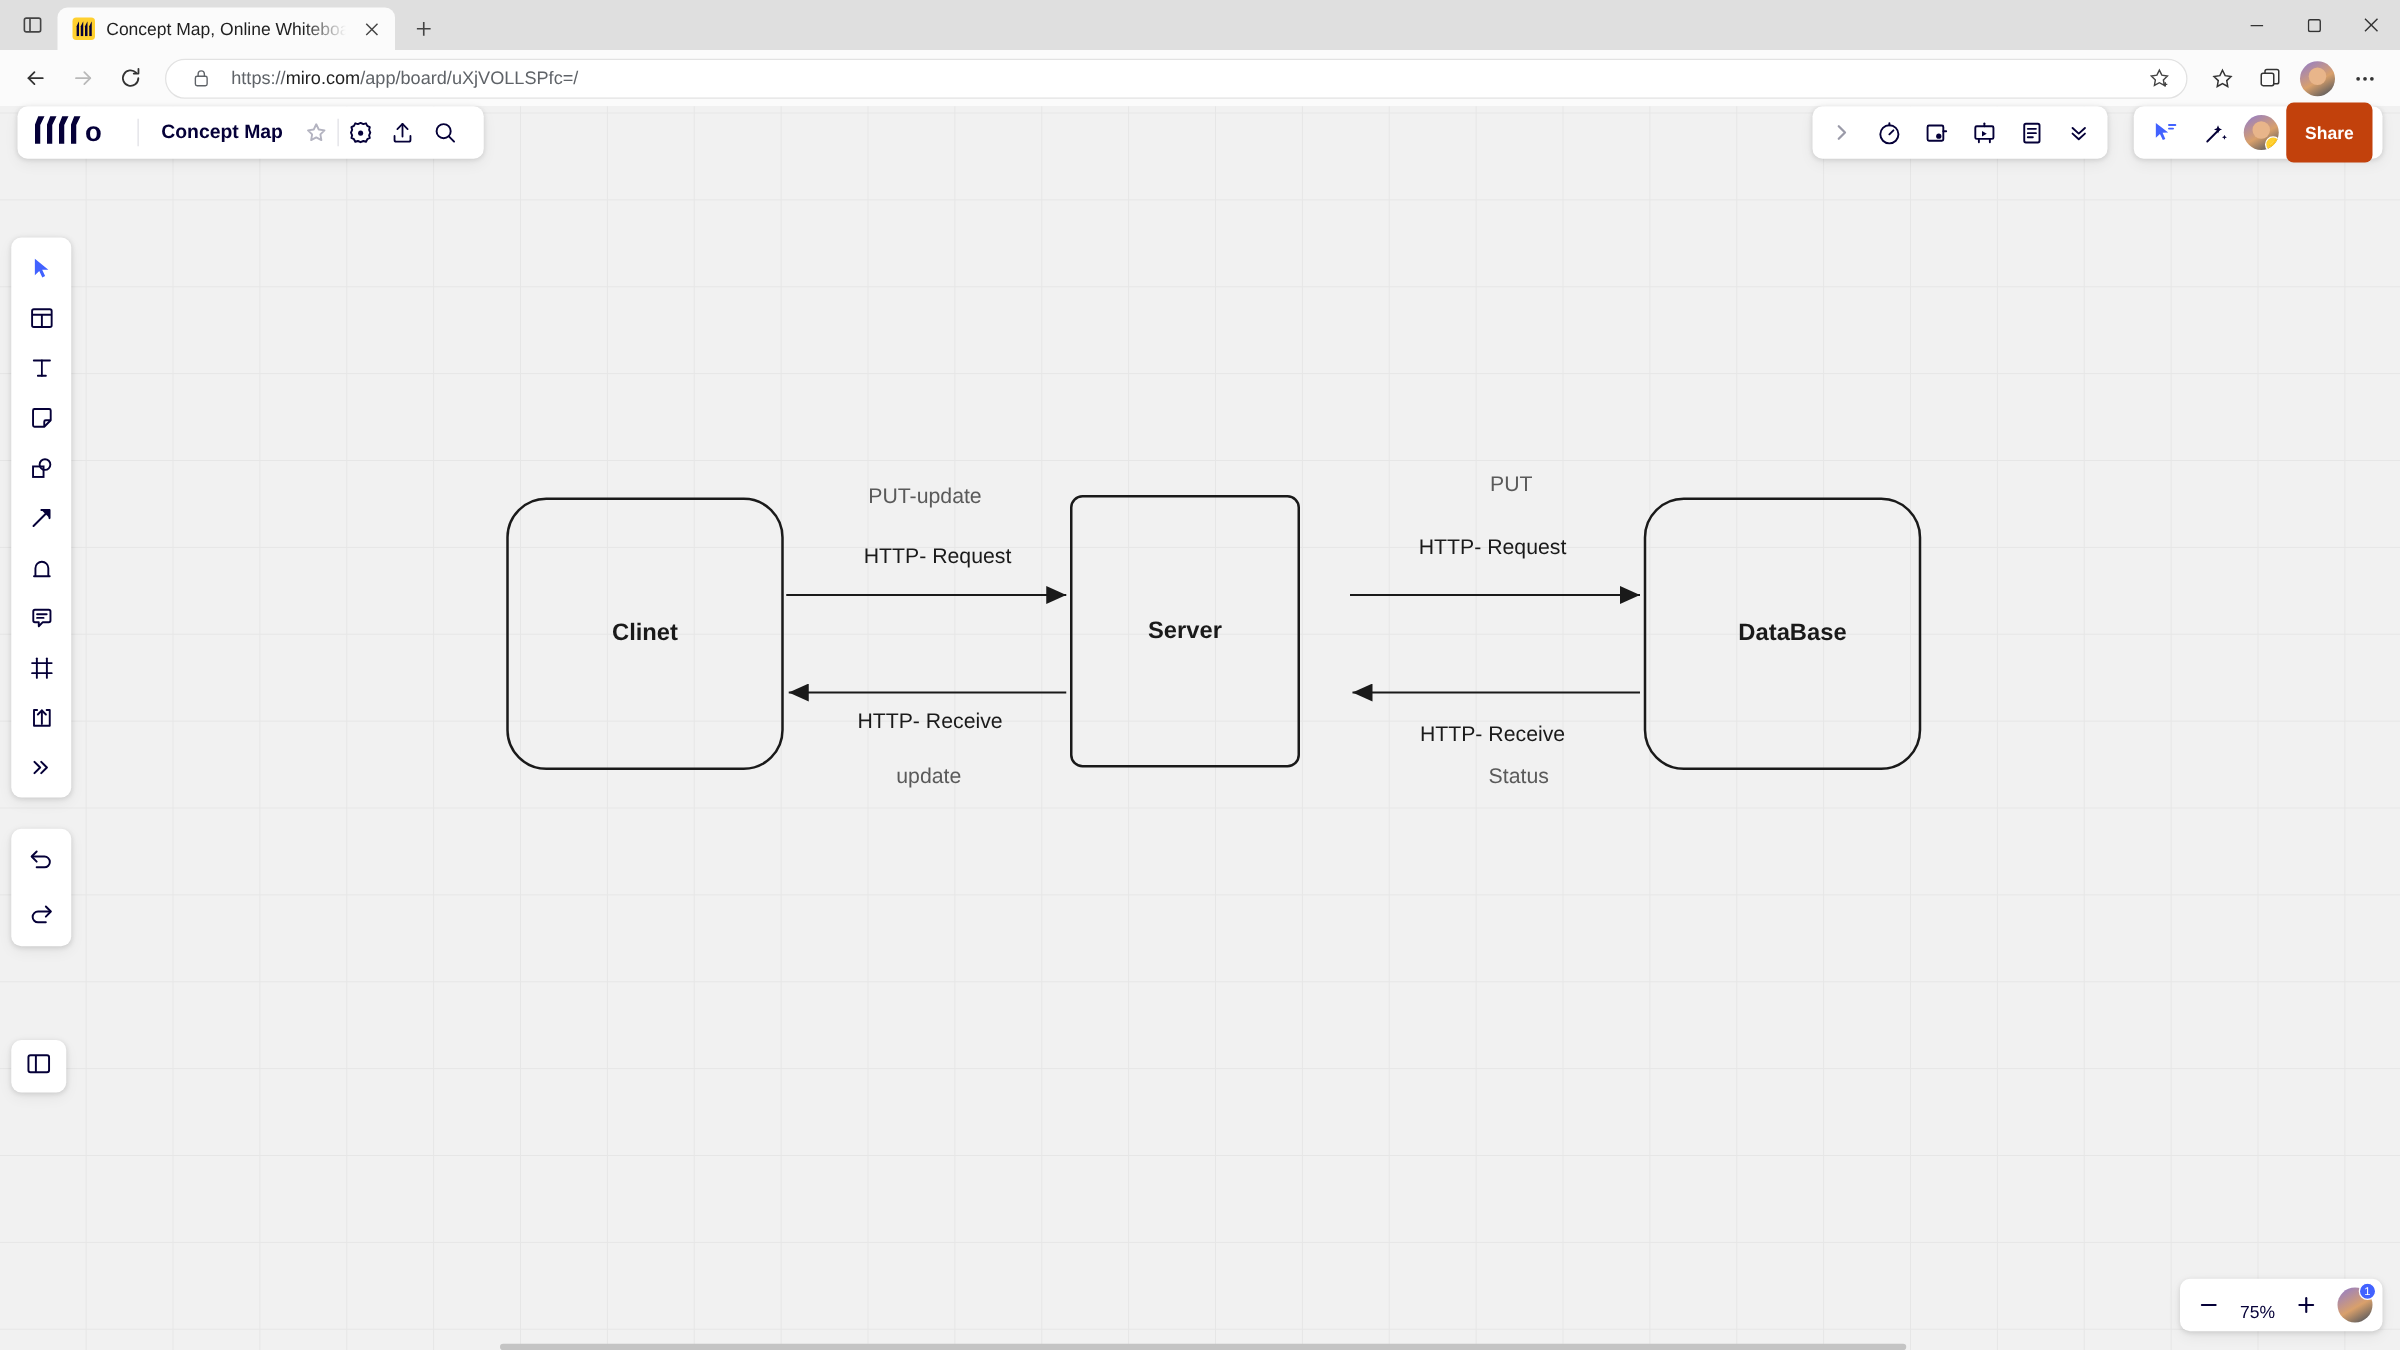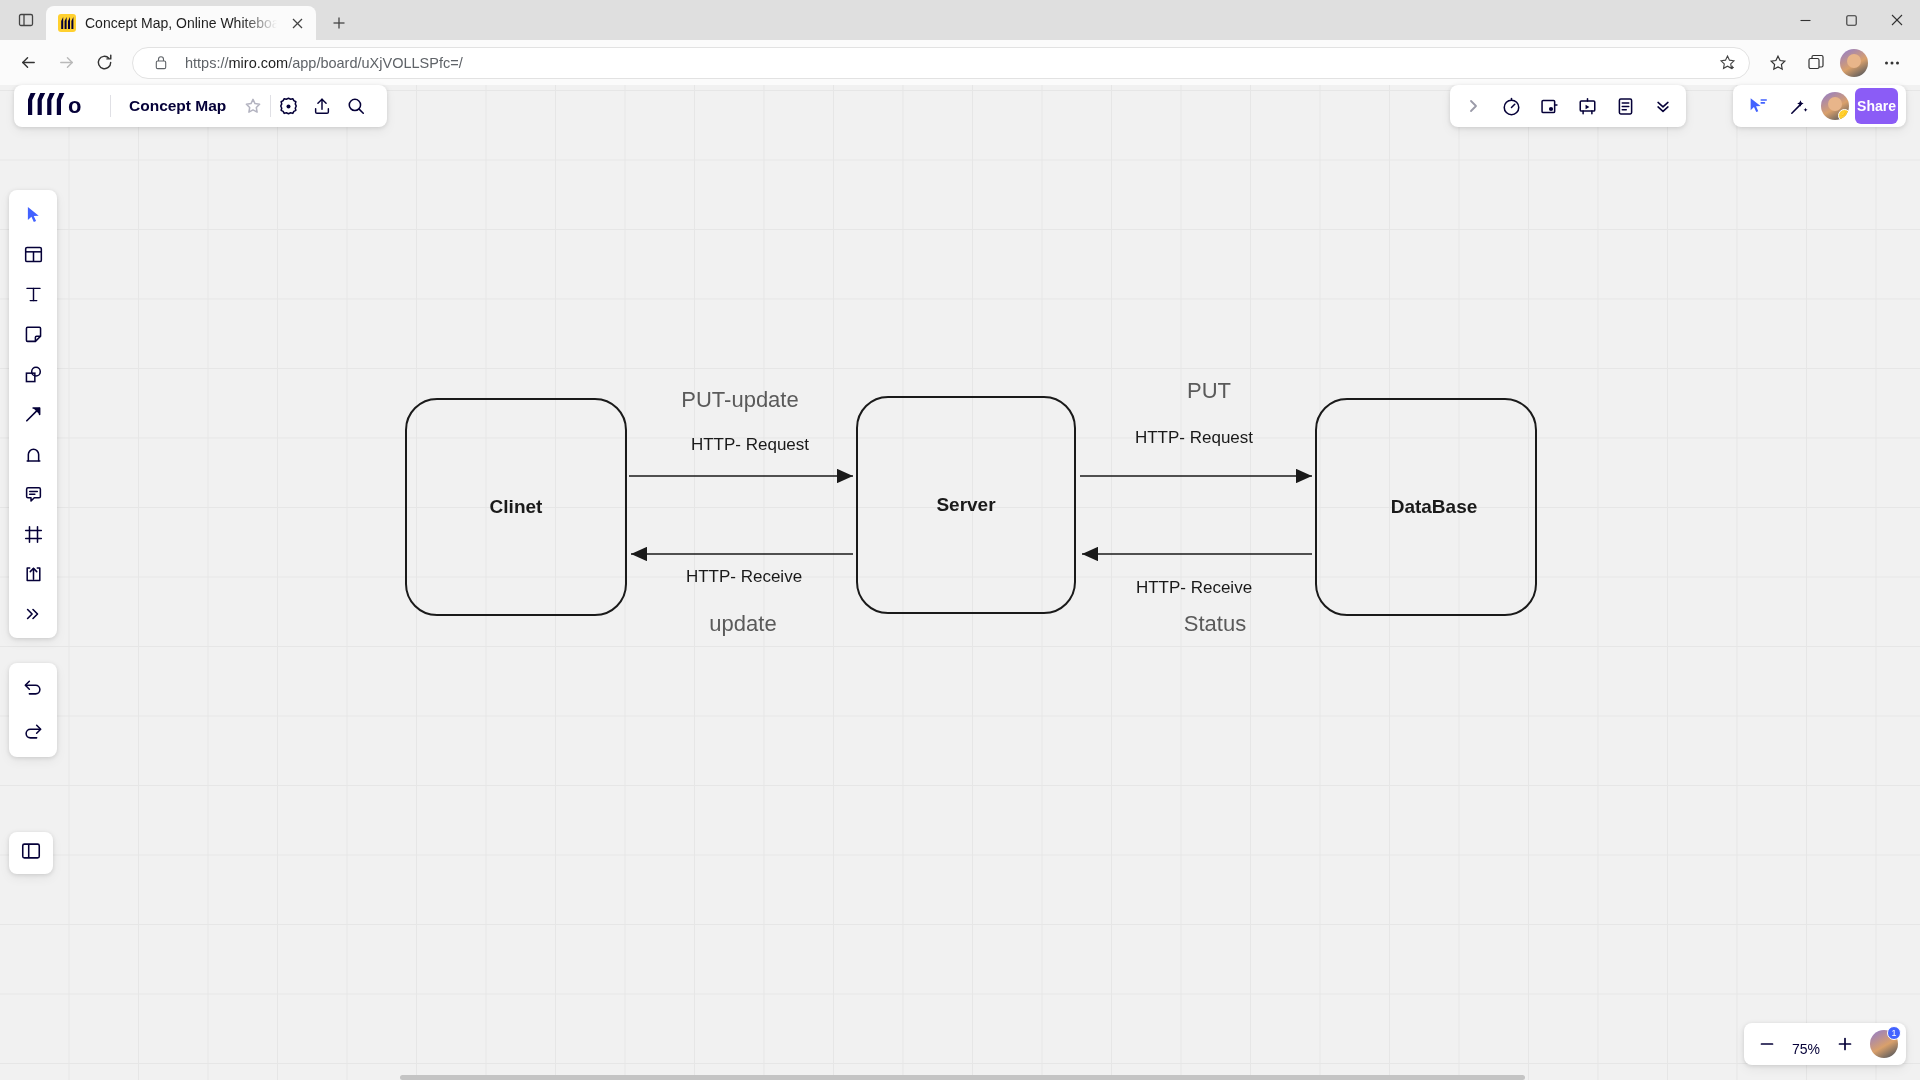--- a/index.html
+++ b/index.html
@@ -118,22 +118,22 @@
     content:""; position:absolute; left:7px; top:5px; width:14px;height:14px;
     border-radius:50%; background:#e8b58a;
   }
   .avatar-bolt {
     position: absolute; right: -2px; bottom: -2px; width: 13px; height: 13px;
     background: #ffd02f; border-radius: 50%; border: 1.5px solid #fff;
     display: flex; align-items: center; justify-content: center;
     font-size: 8px; color: #050038; line-height: 1;
   }
   .share-btn {
-    height: 36px; background: #8b5cf6; color: #fff; border-radius: 6px;
-    font-size: 14px; font-weight: 600; padding: 0 2px;
+    height: 48px; background: #c2410c; color: #fff; border-radius: 6px;
+    font-size: 14px; font-weight: 600; padding: 0 15px;
     display: flex; align-items: center; border: none; cursor: pointer;
     font-family: "Liberation Sans", sans-serif;
   }
 
   
   .rail {
     position: absolute; left: 9px; top: 190px; width: 48px;
     background: #fff; border-radius: 8px;
     box-shadow: 0 1px 4px rgba(0,0,0,.12), 0 4px 12px rgba(0,0,0,.06);
     padding: 7px 0; display: flex; flex-direction: column; align-items: center; gap: 6px;
@@ -181,21 +181,21 @@
   .node {
     position: absolute; border: 2px solid #1a1a1a; border-radius: 32px;
     display: flex; align-items: center; justify-content: center;
   }
   .node-label { font-size: 19px; font-weight: 700; color: #1a1a1a; }
   .edge-label {
     position: absolute; font-size: 17px; font-weight: 400; color: #1a1a1a;
     white-space: nowrap; transform: translateX(-50%);
   }
   .edge-sub {
-    position: absolute; font-size: 22px; font-weight: 400; color: #5a5a5a;
+    position: absolute; font-size: 17px; font-weight: 400; color: #5a5a5a;
     white-space: nowrap; transform: translateX(-50%);
   }
   .scroll-h {
     position: absolute; left: 0; bottom: 0; height: 5px; background: #c4c4c4;
     border-radius: 3px;
   }
 </style>
 </head>
 <body>
 
@@ -335,21 +335,21 @@
       <line x1="853" y1="469" x2="631" y2="469" stroke="#1a1a1a" stroke-width="1.6" marker-end="url(#arrowL)"></line>
 
       <line x1="1080" y1="391" x2="1312" y2="391" stroke="#1a1a1a" stroke-width="1.6" marker-end="url(#arrowR)"></line>
 
       <line x1="1312" y1="469" x2="1082" y2="469" stroke="#1a1a1a" stroke-width="1.6" marker-end="url(#arrowL)"></line>
     </svg>
 
     <div class="node" style="left:405px; top:313px; width:222px; height:218px;justify-content:center;">
       <span class="node-label">Clinet</span>
     </div>
-    <div class="node" style="left:856px; top:311px; width:220px; height:218px;">
+    <div class="node" style="left:856px; top:311px; width:184px; height:218px;border-radius:10px;">
       <span class="node-label">Server</span>
     </div>
     <div class="node" style="left:1315px; top:313px; width:222px; height:218px;padding-left:16px;">
       <span class="node-label">DataBase</span>
     </div>
 
     <div class="edge-sub" style="left:740px; top:302px;">PUT-update</div>
     <div class="edge-label" style="left:750px; top:350px;">HTTP- Request</div>
 
     <div class="edge-label" style="left:744px; top:482px;">HTTP- Receive</div>

